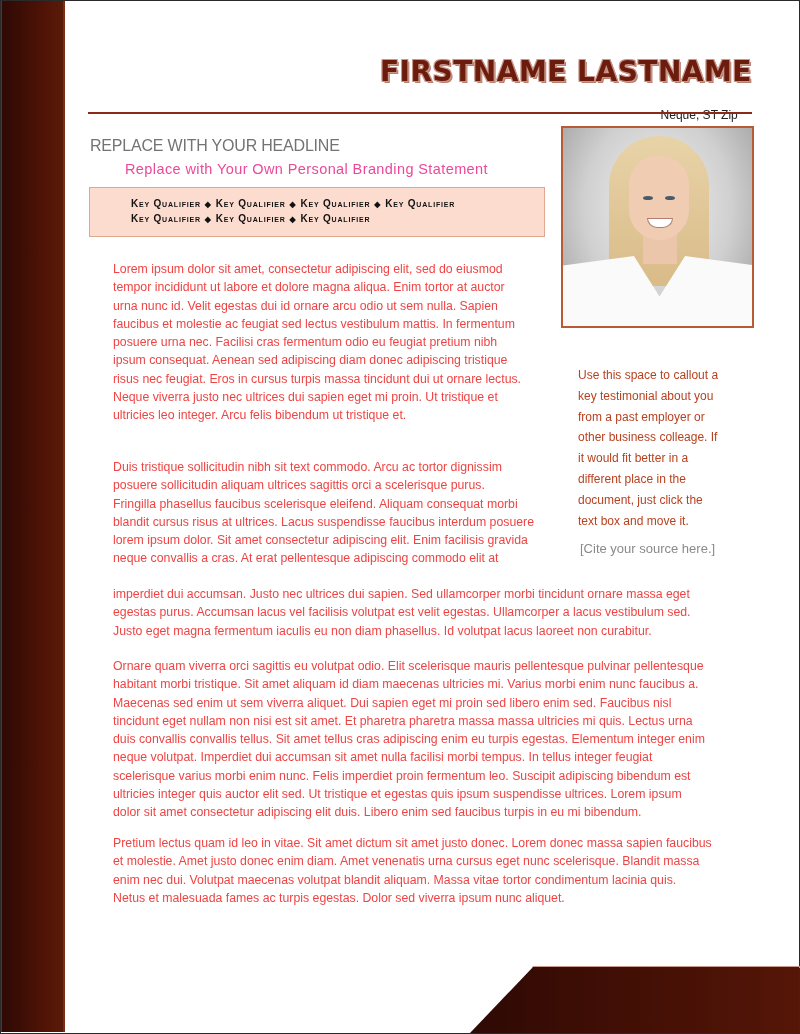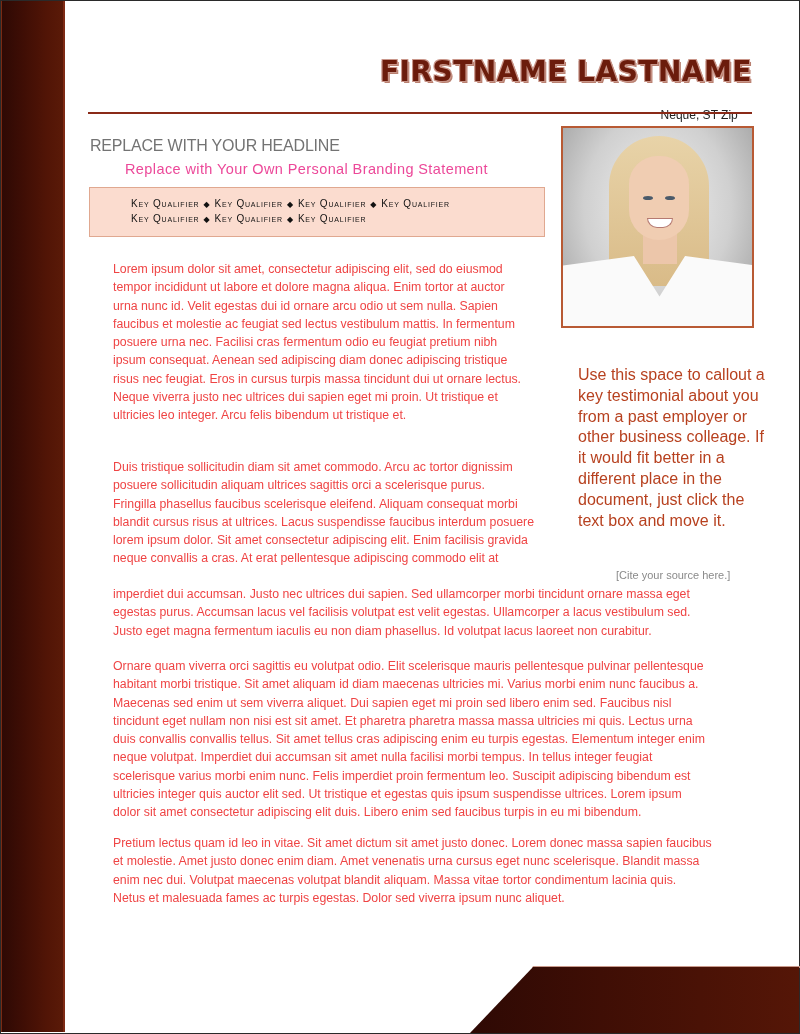--- a/index.html
+++ b/index.html
@@ -51,21 +51,21 @@
     font-size:16px; color:#737373; letter-spacing:-0.2px;
   }
   .branding {
     position:absolute; left:125px; top:161px;
     font-size:14.5px; color:#ec4899; letter-spacing:0.4px;
   }
   .qualifier-box {
     position:absolute; left:89px; top:187px; width:456px; height:50px;
     background:#fbdccf; border:1px solid #e0a890;
     box-sizing:border-box; padding:9px 0 12px 41px;
-    font-size:10px; font-weight:normal; font-variant:small-caps;
+    font-size:10px; font-weight:bold; font-variant:small-caps;
     letter-spacing:0.8px; color:#111; line-height:14px;
   }
   .qualifier-box .sep { margin:0 4px; font-size:8px; }
   .photo {
     position:absolute; left:561px; top:126px; width:193px; height:202px;
     border:2px solid #b85a34; box-sizing:border-box;
     background:radial-gradient(ellipse at 50% 40%, #f2f2f2 0%, #d0d0d0 55%, #9a9a9a 100%);
     overflow:hidden;
   }
   .photo .hair {
@@ -93,25 +93,25 @@
     font-size:12.3px; line-height:18.3px; color:#ef4444;
   }
   .p1 { position:absolute; left:113px; top:260px; width:440px; }
   .p2 { position:absolute; left:113px; top:458px; width:440px; }
   .p2b { position:absolute; left:113px; top:585px; width:665px; }
   .p3 { position:absolute; left:113px; top:657px; width:665px; }
   .p4 { position:absolute; left:113px; top:834px; width:665px; }
   .line { display:block; white-space:nowrap; }
   .testimonial {
     position:absolute; left:578px; top:365px; width:200px;
-    font-size:16px; line-height:20.8px; color:#b7411f;
+    font-size:12px; line-height:20.8px; color:#b7411f;
   }
   .cite {
-    position:absolute; left:616px; top:541px;
-    font-size:11px; color:#8a8a8a;margin-top:28px;
+    position:absolute; left:580px; top:541px;
+    font-size:13px; color:#8a8a8a;
   }
 </style>
 </head>
 <body>
 
 <div class="page-frame"></div>
 <div class="left-bar"></div>
 <div class="bottom-shape-edge"></div>
 <div class="bottom-shape"></div>
 
@@ -168,21 +168,21 @@
   <span class="line">urna nunc id. Velit egestas dui id ornare arcu odio ut sem nulla. Sapien</span>
   <span class="line">faucibus et molestie ac feugiat sed lectus vestibulum mattis. In fermentum</span>
   <span class="line">posuere urna nec. Facilisi cras fermentum odio eu feugiat pretium nibh</span>
   <span class="line">ipsum consequat. Aenean sed adipiscing diam donec adipiscing tristique</span>
   <span class="line">risus nec feugiat. Eros in cursus turpis massa tincidunt dui ut ornare lectus.</span>
   <span class="line">Neque viverra justo nec ultrices dui sapien eget mi proin. Ut tristique et</span>
   <span class="line">ultricies leo integer. Arcu felis bibendum ut tristique et.</span>
 </div>
 
 <div class="body-text p2">
-  <span class="line">Duis tristique sollicitudin diam sit amet commodo. Arcu ac tortor dignissim</span>
+  <span class="line">Duis tristique sollicitudin nibh sit text commodo. Arcu ac tortor dignissim</span>
   <span class="line">posuere sollicitudin aliquam ultrices sagittis orci a scelerisque purus.</span>
   <span class="line">Fringilla phasellus faucibus scelerisque eleifend. Aliquam consequat morbi</span>
   <span class="line">blandit cursus risus at ultrices. Lacus suspendisse faucibus interdum posuere</span>
   <span class="line">lorem ipsum dolor. Sit amet consectetur adipiscing elit. Enim facilisis gravida</span>
   <span class="line">neque convallis a cras. At erat pellentesque adipiscing commodo elit at</span>
 </div>
 <div class="body-text p2b">
   <span class="line">imperdiet dui accumsan. Justo nec ultrices dui sapien. Sed ullamcorper morbi tincidunt ornare massa eget</span>
   <span class="line">egestas purus. Accumsan lacus vel facilisis volutpat est velit egestas. Ullamcorper a lacus vestibulum sed.</span>
   <span class="line">Justo eget magna fermentum iaculis eu non diam phasellus. Id volutpat lacus laoreet non curabitur.</span>

